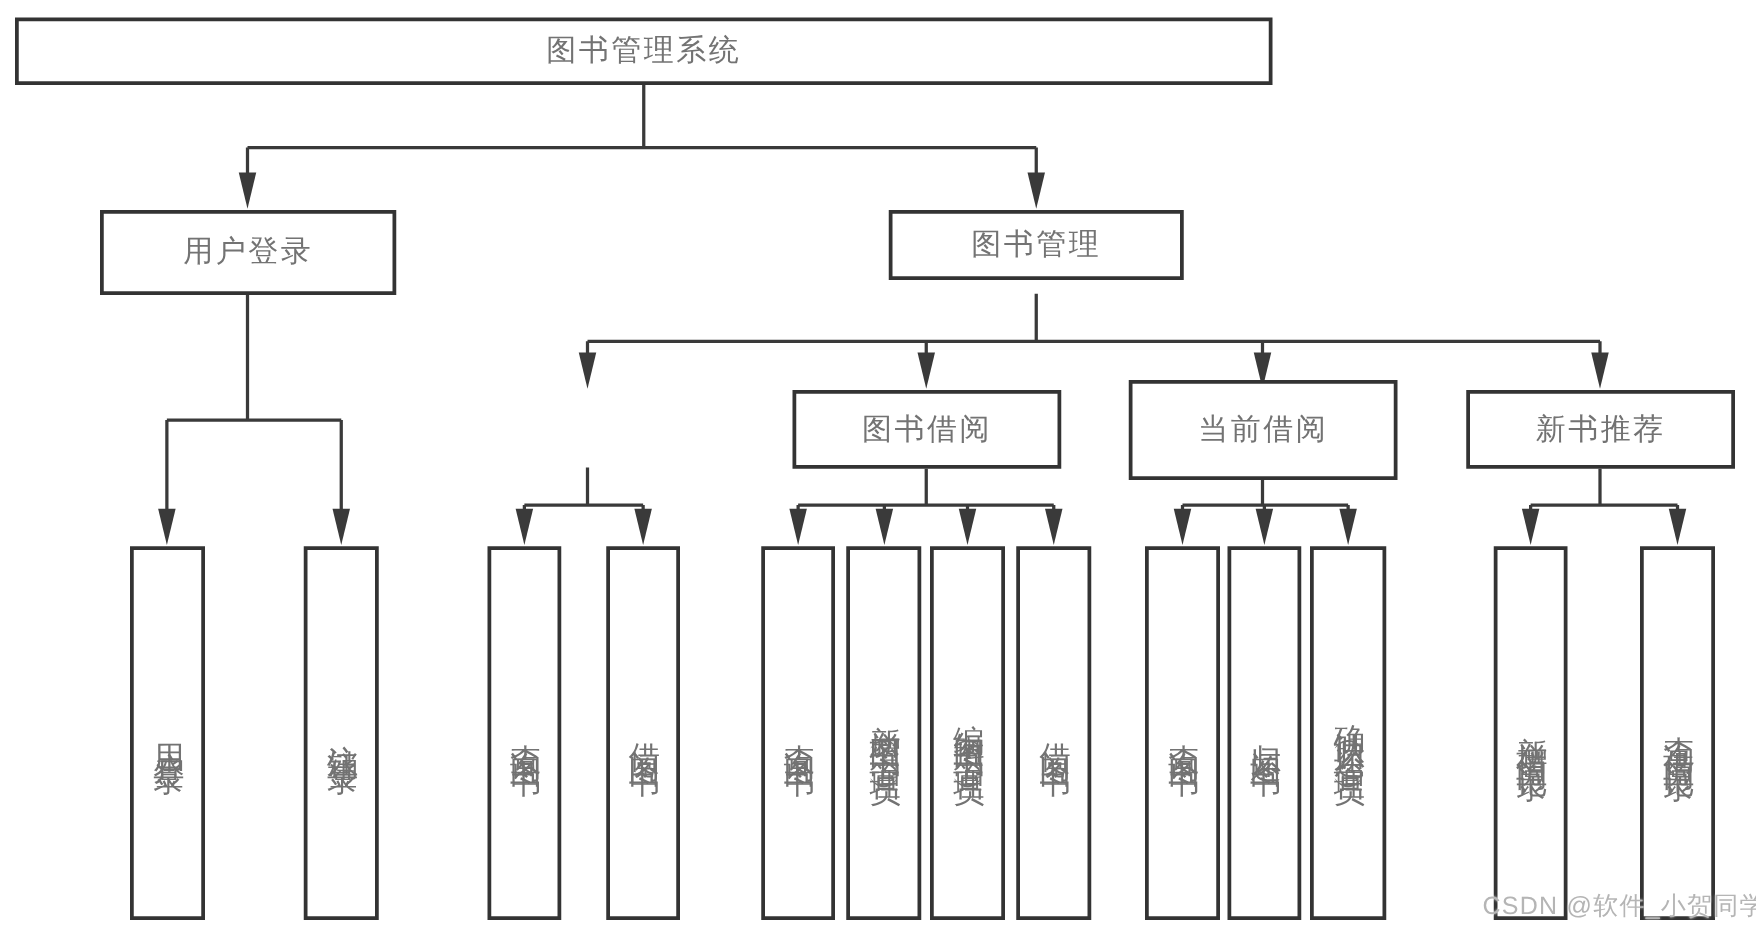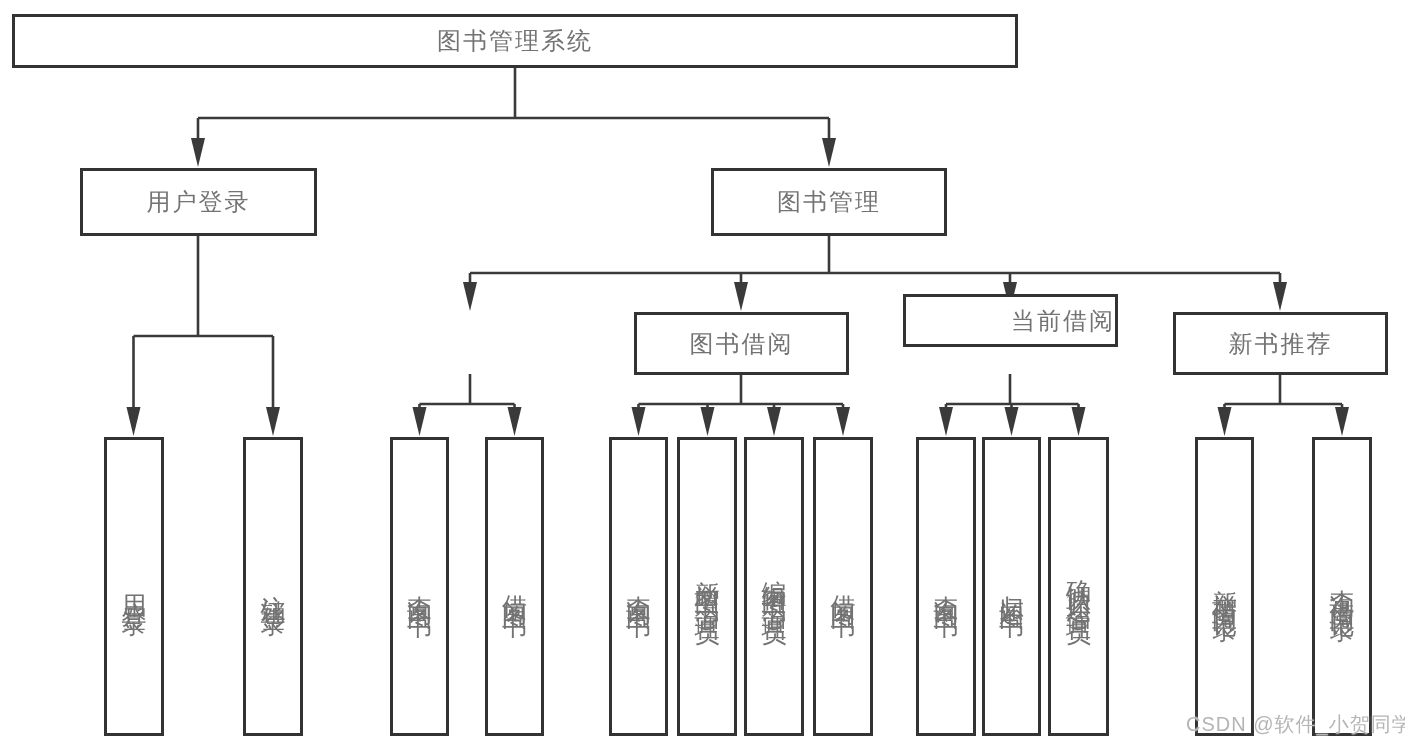--- a/index.html
+++ b/index.html
@@ -35,24 +35,24 @@
   .node.v .label {
     writing-mode: vertical-rl;
     text-orientation: mixed;
     font-size: 25px;
     letter-spacing: 6px;
     line-height: 1;
   }
   
   .n-root   { left: 12px;   top: 14px;  width: 1006px; height: 54px; }
   .n-l1a    { left: 80px;   top: 168px; width: 237px;  height: 68px; }
-  .n-l1b    { left: 711px;  top: 168px; width: 236px;  height: 68px; }
+  .n-l1b    { left: 711px;  top: 168px; width: 236px;  height: 56px; }
   .n-l2a    { left: 363px;  top: 312px; width: 215px;  height: 63px; }
   .n-l2b    { left: 634px;  top: 312px; width: 215px;  height: 63px; }
-  .n-l2c    { left: 903px;  top: 294px; width: 215px;  height: 53px; justify-content: flex-end; }
+  .n-l2c    { left: 903px;  top: 304px; width: 215px;  height: 80px; }
   .n-l2d    { left: 1173px; top: 312px; width: 215px;  height: 63px; }
   .leaf     { top: 437px; height: 299px; }
   .n-a1 { left: 104px;  width: 60px; }
   .n-a2 { left: 243px;  width: 60px; }
   .n-b1 { left: 390px;  width: 59px; }
   .n-b2 { left: 485px;  width: 59px; }
   .n-c1 { left: 609px;  width: 59px; }
   .n-c2 { left: 677px;  width: 60px; }
   .n-c3 { left: 744px;  width: 60px; }
   .n-c4 { left: 813px;  width: 60px; }

